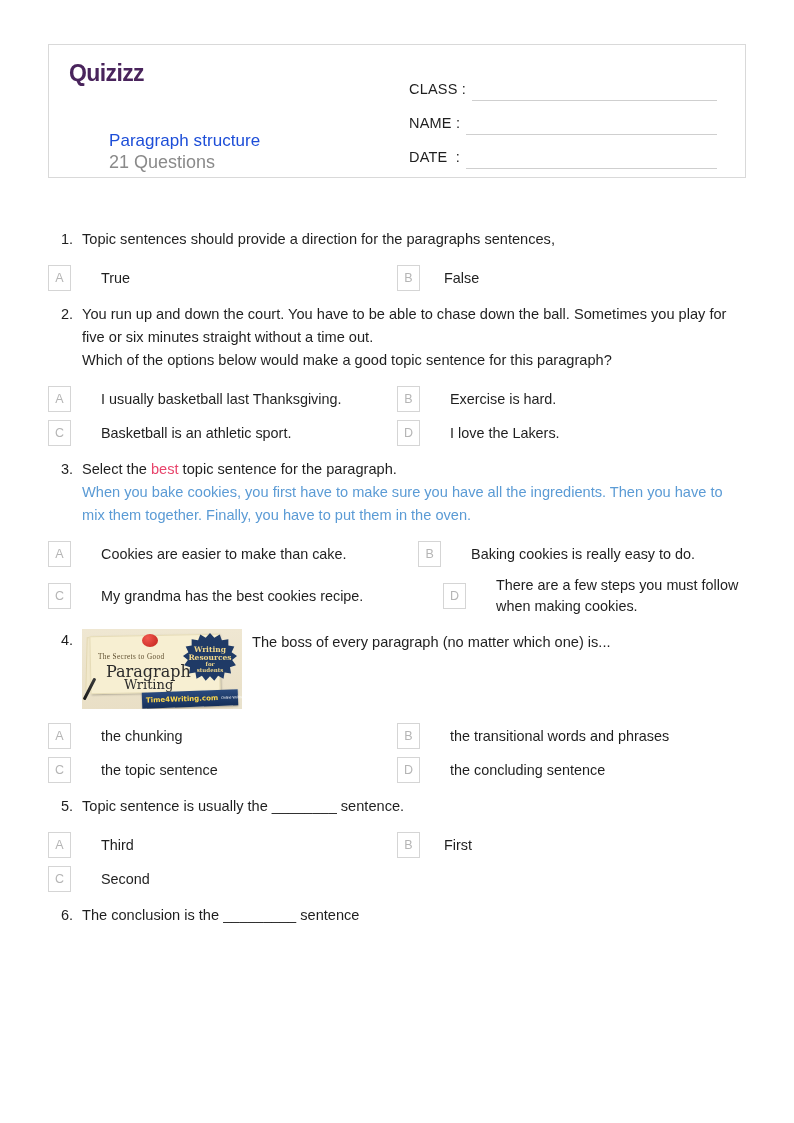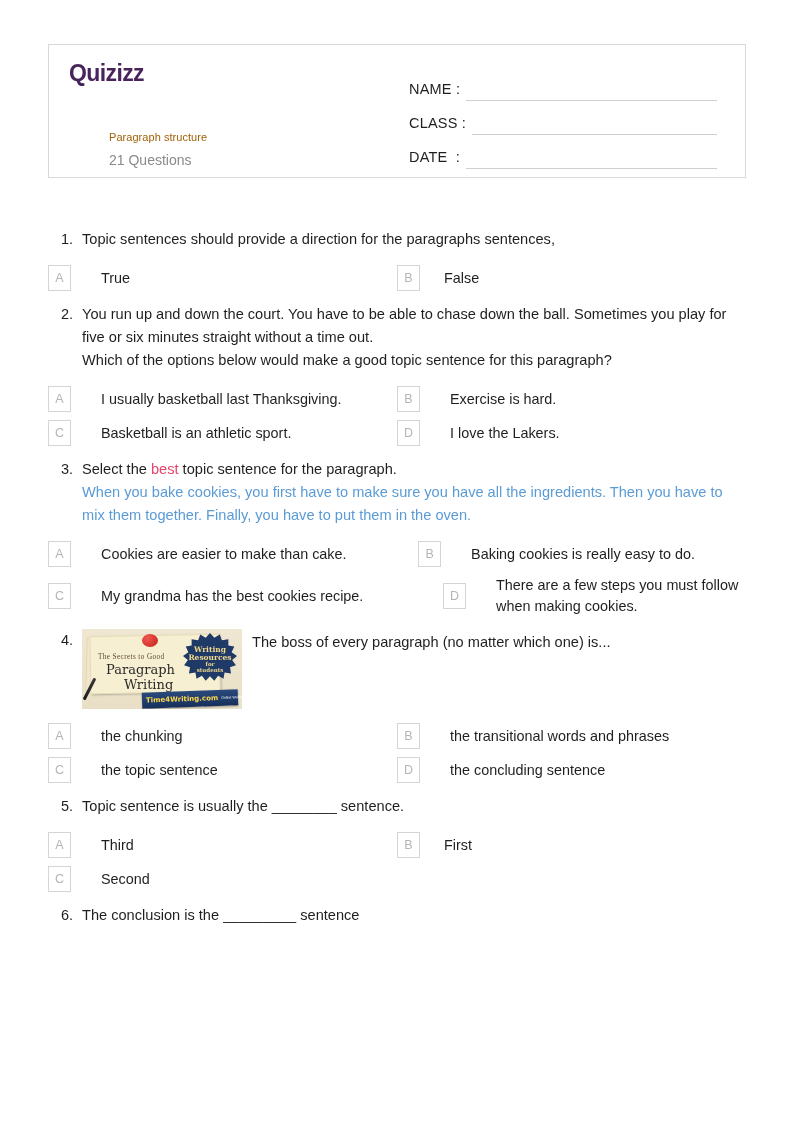--- a/index.html
+++ b/index.html
@@ -60,29 +60,29 @@
     bottom: -1px;
     width: 3.5px;
     height: 3.5px;
     border-radius: 50%;
     background: #49245c;
   }
   .quiz-title {
     position: absolute;
     left: 60px;
     top: 86px;
-    font-size: 11px;
-    color: #a16207;
+    font-size: 17px;
+    color: #1d4ed8;
     letter-spacing: 0.05px;
   }
   .quiz-subtitle {
     position: absolute;
     left: 60px;
     top: 107px;
-    font-size: 14px;
+    font-size: 18px;
     color: #8a8a8a;
   }
 
   .header-right {
     flex: 1;
     box-sizing: border-box;
     padding: 22px 14px 0 0;
   }
   .field-row {
     display: flex;
@@ -228,21 +228,21 @@
     font-family: Liberation Serif, serif;
     font-size: 7.2px;
     color: #5a4a2a;
     letter-spacing: 0.4px;
     white-space: nowrap;
   }
   .ill-l2 {
     position: absolute;
     left: 24px; top: 33px;
     font-family: "DejaVu Serif", serif;
-    font-size: 13px;
+    font-size: 16px;
     color: #2b2b2b;
     white-space: nowrap;
   }
   .ill-l3 {
     position: absolute;
     left: 42px; top: 48px;
     font-family: "DejaVu Serif", serif;
     font-size: 13px;
     color: #2b2b2b;
     white-space: nowrap;
@@ -324,25 +324,25 @@
       <div class="brand-logo">
         <span>Quizizz</span>
         <span class="dot"></span>
       </div>
       <div class="quiz-title">Paragraph structure</div>
       <div class="quiz-subtitle">21 Questions</div>
     </div>
 
     <div class="header-right">
       <div class="field-row">
+        <span class="field-label">CLASS :</span>
+        <span class="field-line"></span>
+      </div>
+      <div class="field-row">
         <span class="field-label">NAME :</span>
-        <span class="field-line"></span>
-      </div>
-      <div class="field-row">
-        <span class="field-label">CLASS :</span>
         <span class="field-line"></span>
       </div>
       <div class="field-row">
         <span class="field-label">DATE  :</span>
         <span class="field-line"></span>
       </div>
     </div>
 
   </div>
 

